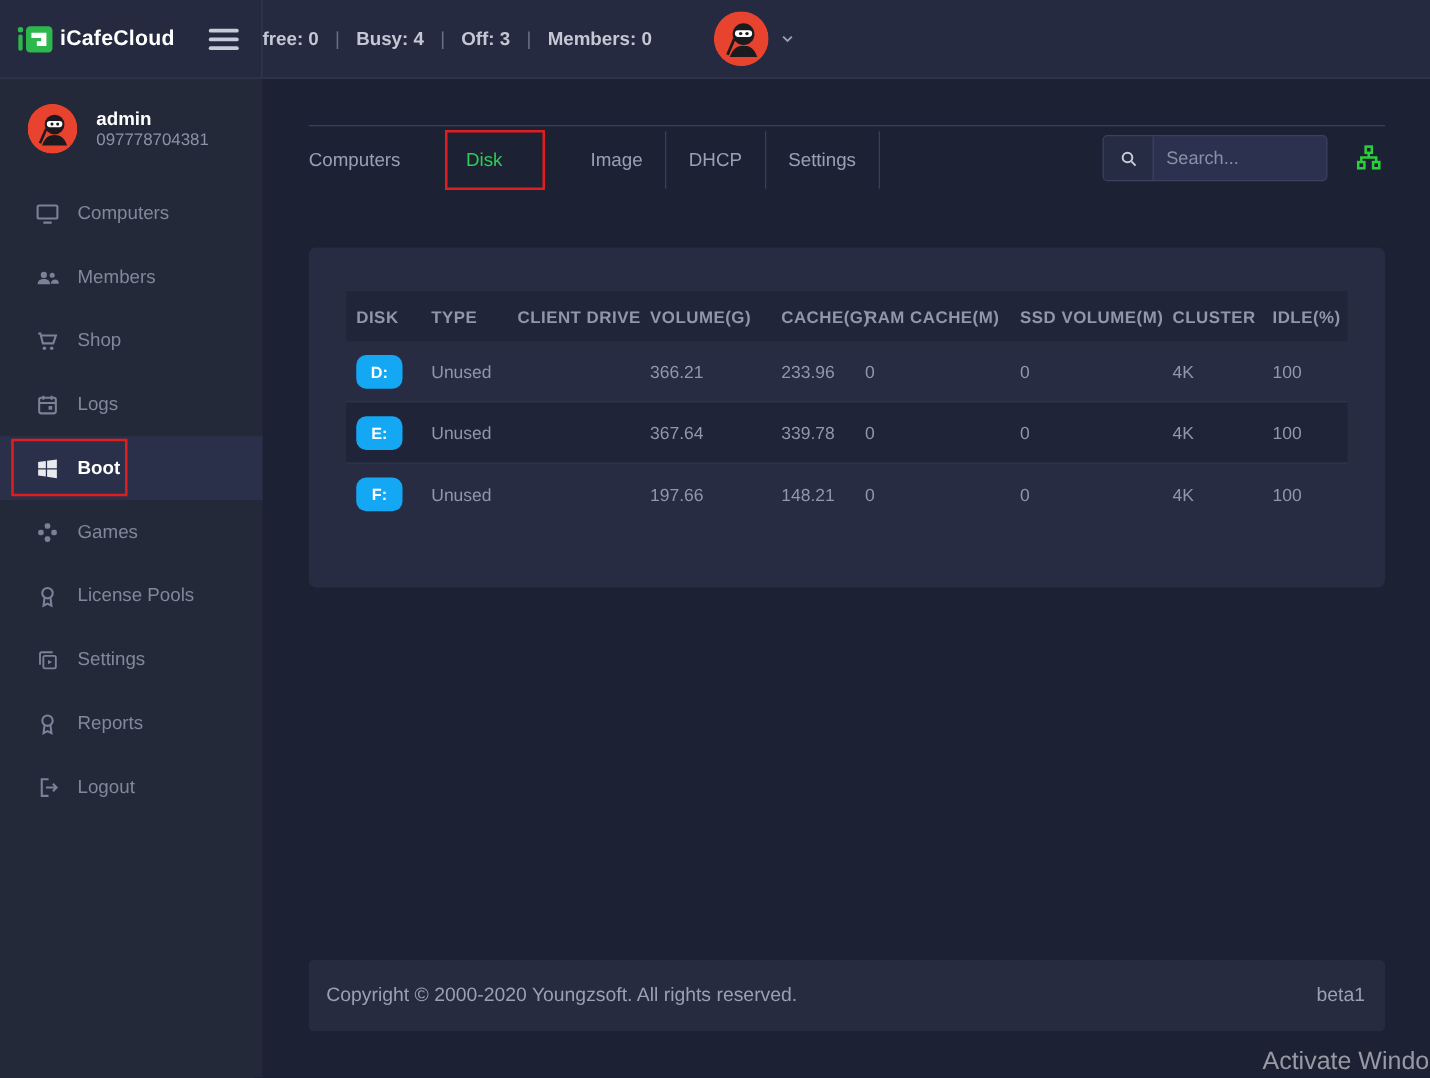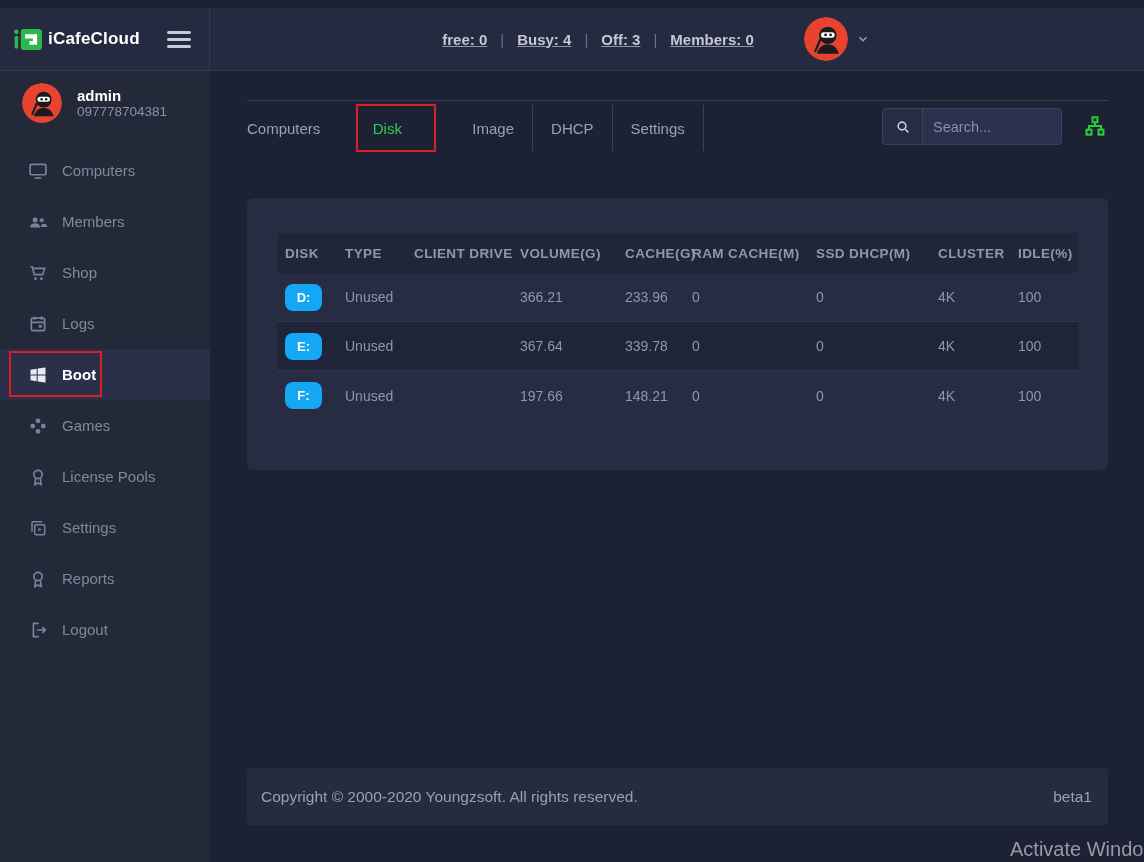--- a/index.html
+++ b/index.html
@@ -6,29 +6,29 @@
   html,body { width:1144px; height:862px; }
   body {
     position:relative; overflow:hidden;
     background:#1d2134;
     font-family:"Liberation Sans", sans-serif;
     color:#9096ab;
   }
   svg { display:block; }
 
   
-  .topbar { position:absolute; top:8px; left:0; right:0; height:63px;
+  .topbar { position:absolute; top:0; left:0; right:0; height:63px;
     background:#252a41; border-bottom:1px solid #333952; display:flex; z-index:5; }
   .topbar-left { width:210px; flex:0 0 210px; display:flex; align-items:center;
     justify-content:space-between; padding:0 18px 0 14px; border-right:1px solid #333952; }
   .logo { display:flex; align-items:center; gap:5px; }
   .logo-text { color:#fff; font-size:17px; font-weight:bold; letter-spacing:0.2px; }
   .hamburger { width:24px; cursor:pointer; }
   .hamburger span { display:block; height:3px; background:#c6cbd8; border-radius:2px; margin:4px 0; }
-  .topbar-right { flex:1; display:flex; align-items:center; justify-content:center; padding-right:42px;text-decoration:underline; }
+  .topbar-right { flex:1; display:flex; align-items:center; justify-content:flex-start; padding-right:42px; }
   .stats { display:flex; align-items:center; gap:13px; font-size:15px; font-weight:bold; color:#c3c8d4; margin-right:50px; }
   .stats .sep { color:#6a7187; font-weight:normal; }
   .avatar { width:44px; height:44px; border-radius:50%; overflow:hidden; flex:0 0 44px; }
   .caret { color:#9aa0b4; margin-left:8px; }
 
   
   .sidebar { position:absolute; top:63px; left:0; width:210px; bottom:0; background:#242939; z-index:4; }
   .profile { display:flex; align-items:center; gap:15px; padding:20px 0 18px 22px; }
   .profile .avatar { width:40px; height:40px; flex:0 0 40px; }
   .profile-name { color:#fff; font-size:15px; font-weight:bold; }
@@ -290,21 +290,21 @@
   </div>
 
   <div class="card">
     <div class="grid thead">
       <div>DISK</div>
       <div>TYPE</div>
       <div>CLIENT DRIVE</div>
       <div>VOLUME(G)</div>
       <div>CACHE(G)</div>
       <div>RAM CACHE(M)</div>
-      <div>SSD DHCP(M)</div>
+      <div>SSD VOLUME(M)</div>
       <div>CLUSTER</div>
       <div>IDLE(%)</div>
     </div>
 
     <div class="grid trow">
       <div><span class="badge">D:</span></div>
       <div>Unused</div>
       <div></div>
       <div>366.21</div>
       <div>233.96</div>

